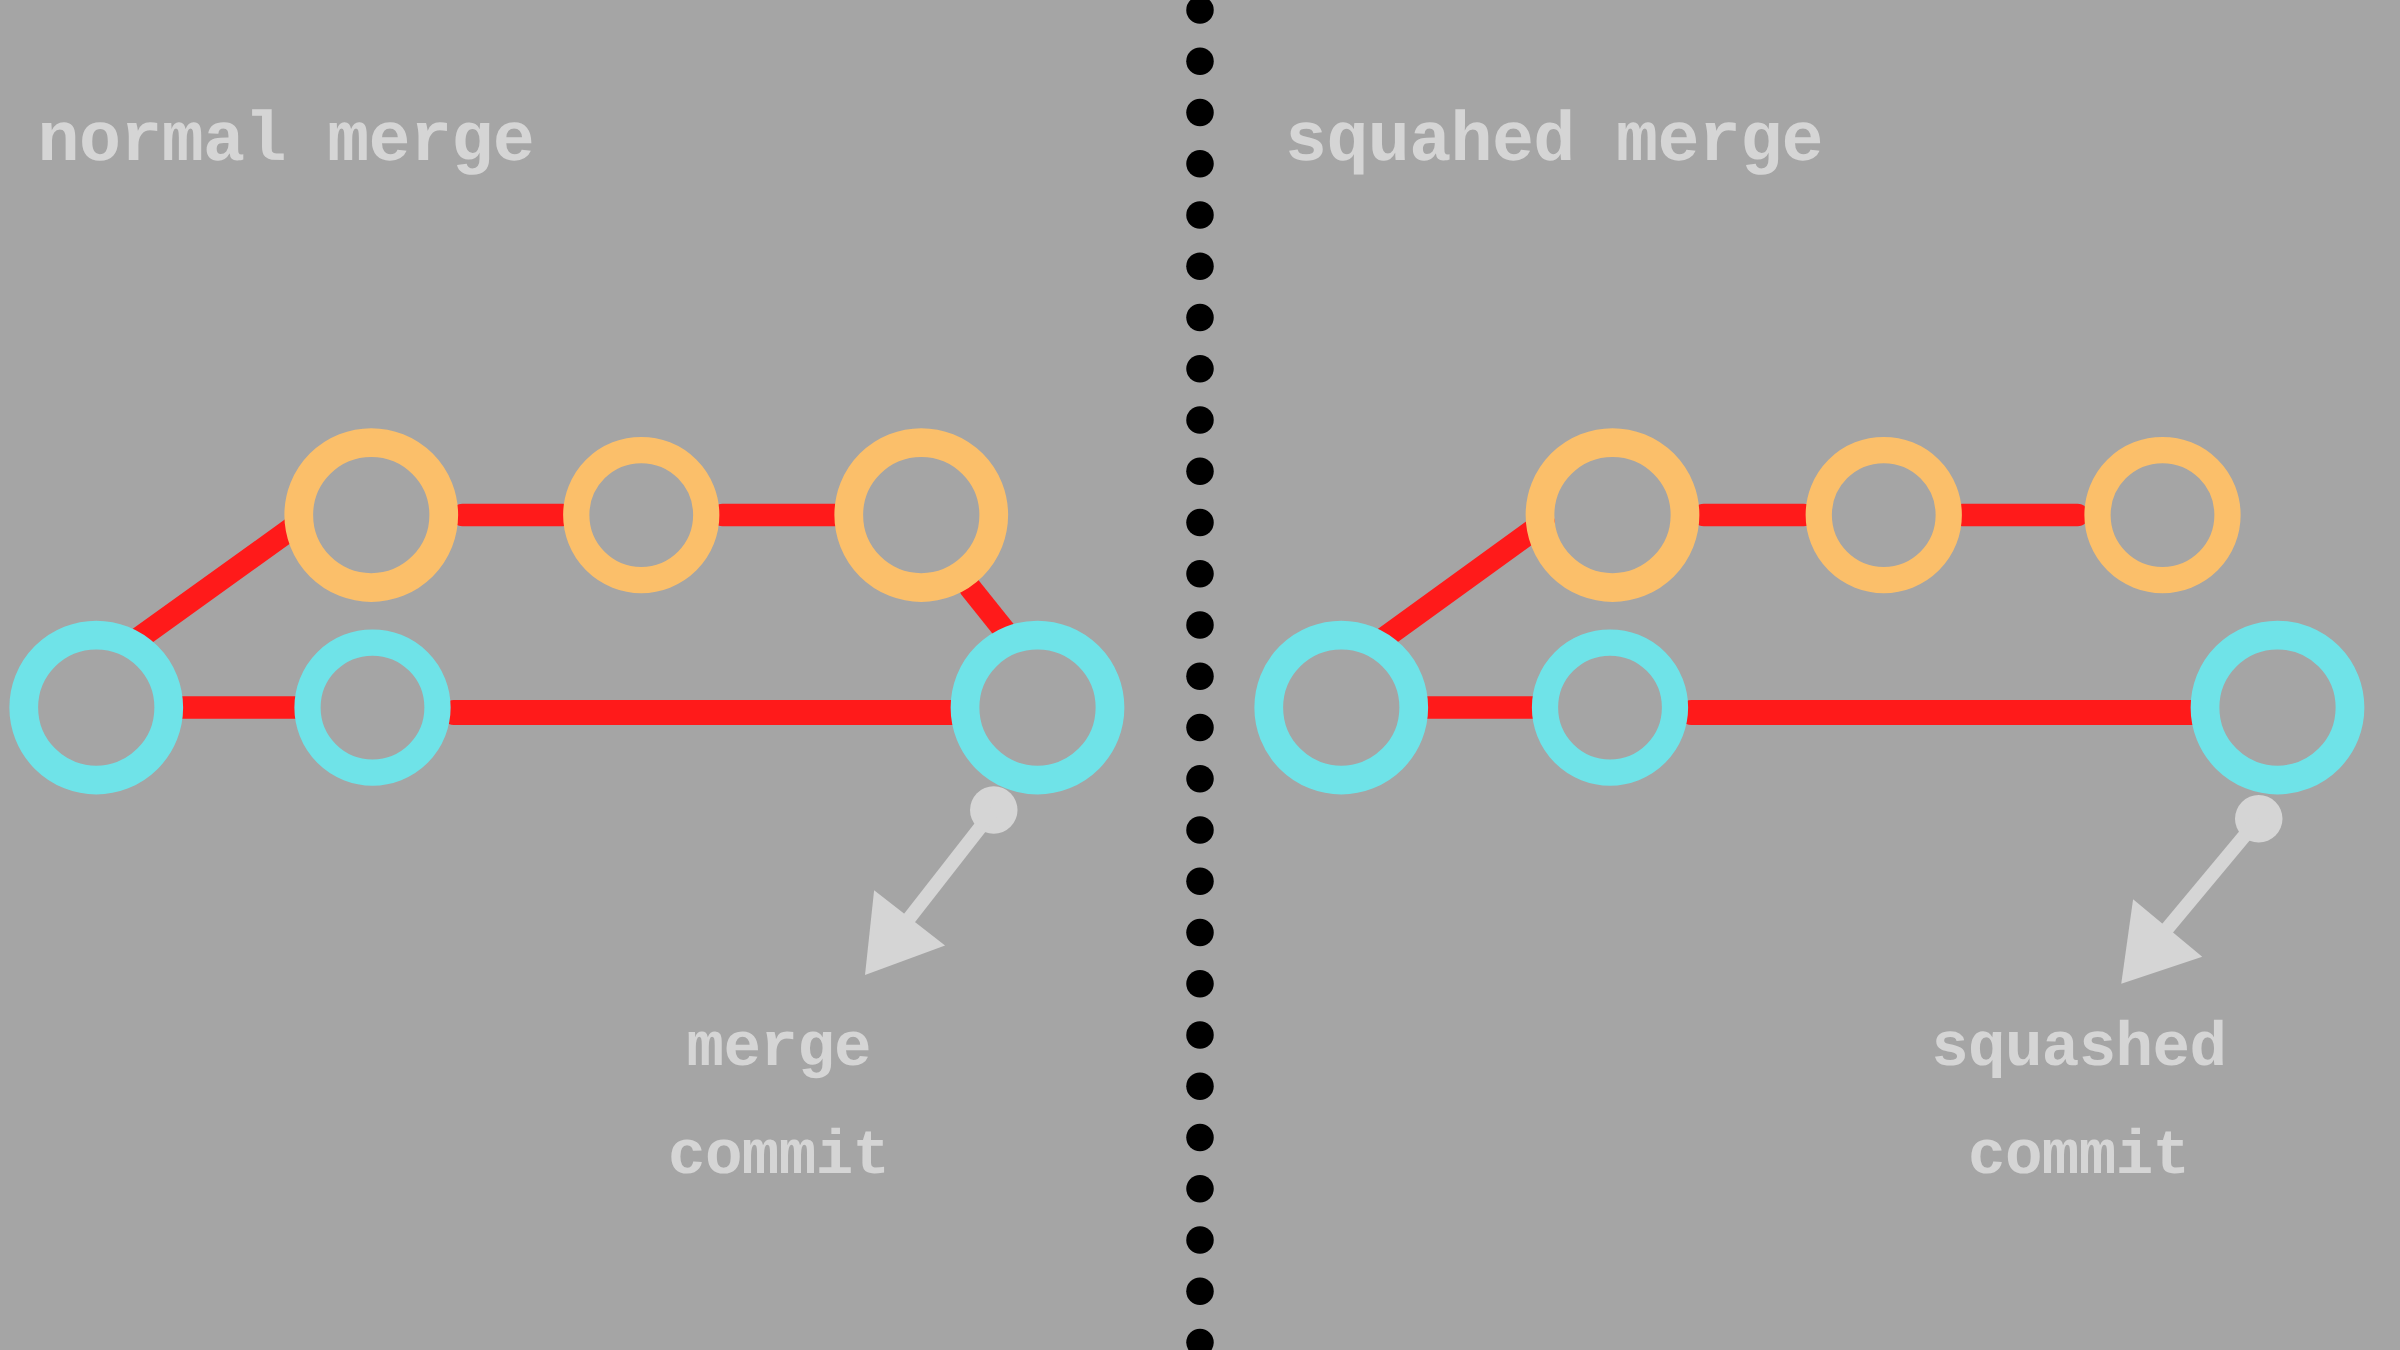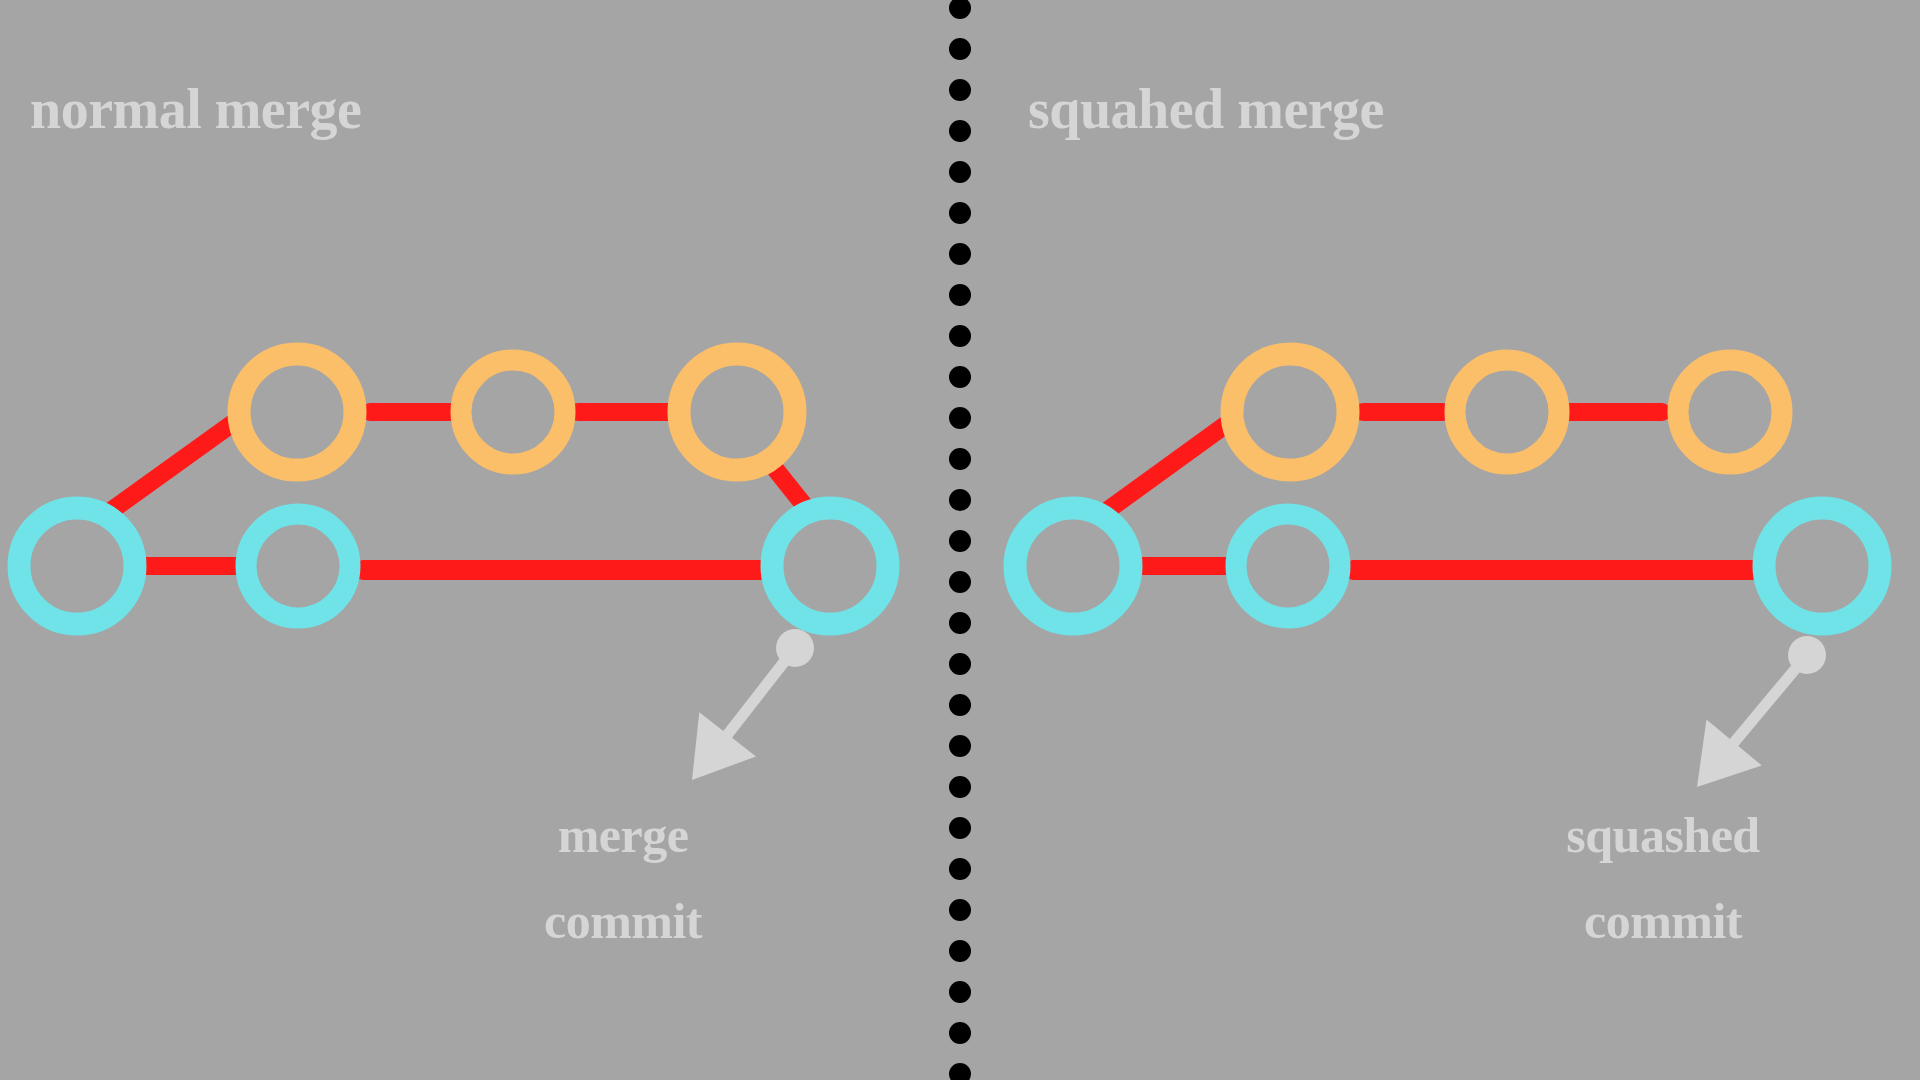--- a/index.html
+++ b/index.html
@@ -7,21 +7,21 @@
     margin: 0;
     padding: 0;
     background: #A5A5A5;
   }
   #stage {
     position: relative;
     width: 1920px;
     height: 1080px;
     background: #A5A5A5;
     overflow: hidden;
-    font-family: Liberation Serif, serif;
+    font-family: Liberation Mono, monospace;
   }
   #diagram-svg {
     position: absolute;
     top: 0;
     left: 0;
     width: 1920px;
     height: 1080px;
     display: block;
   }
   .panel-title {

